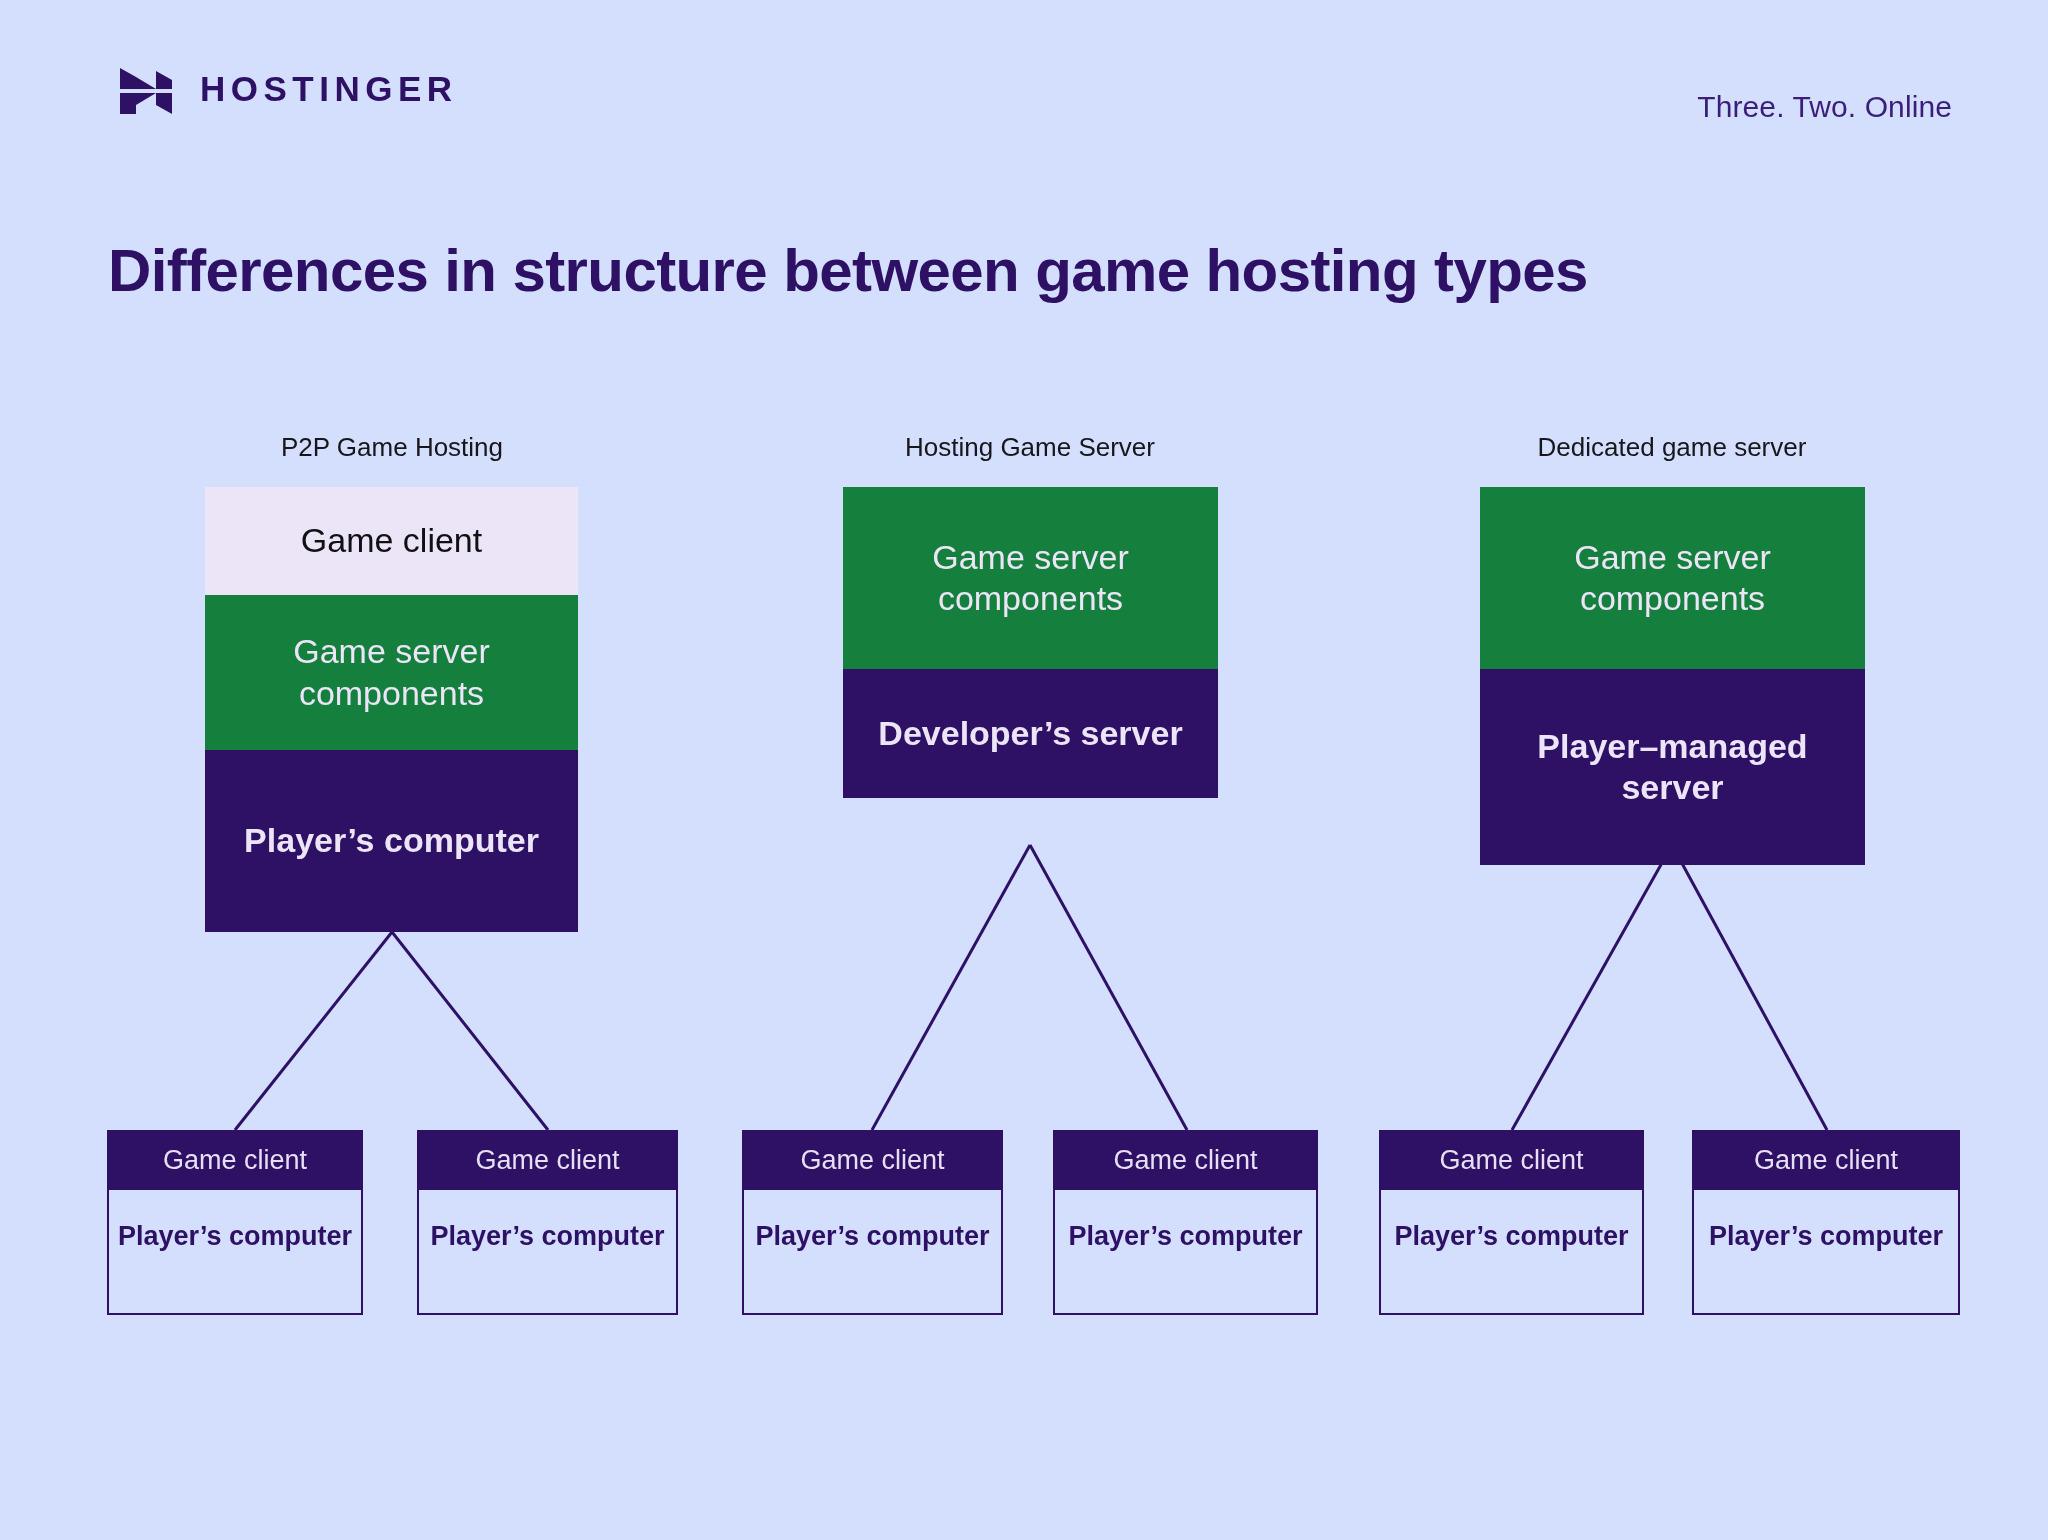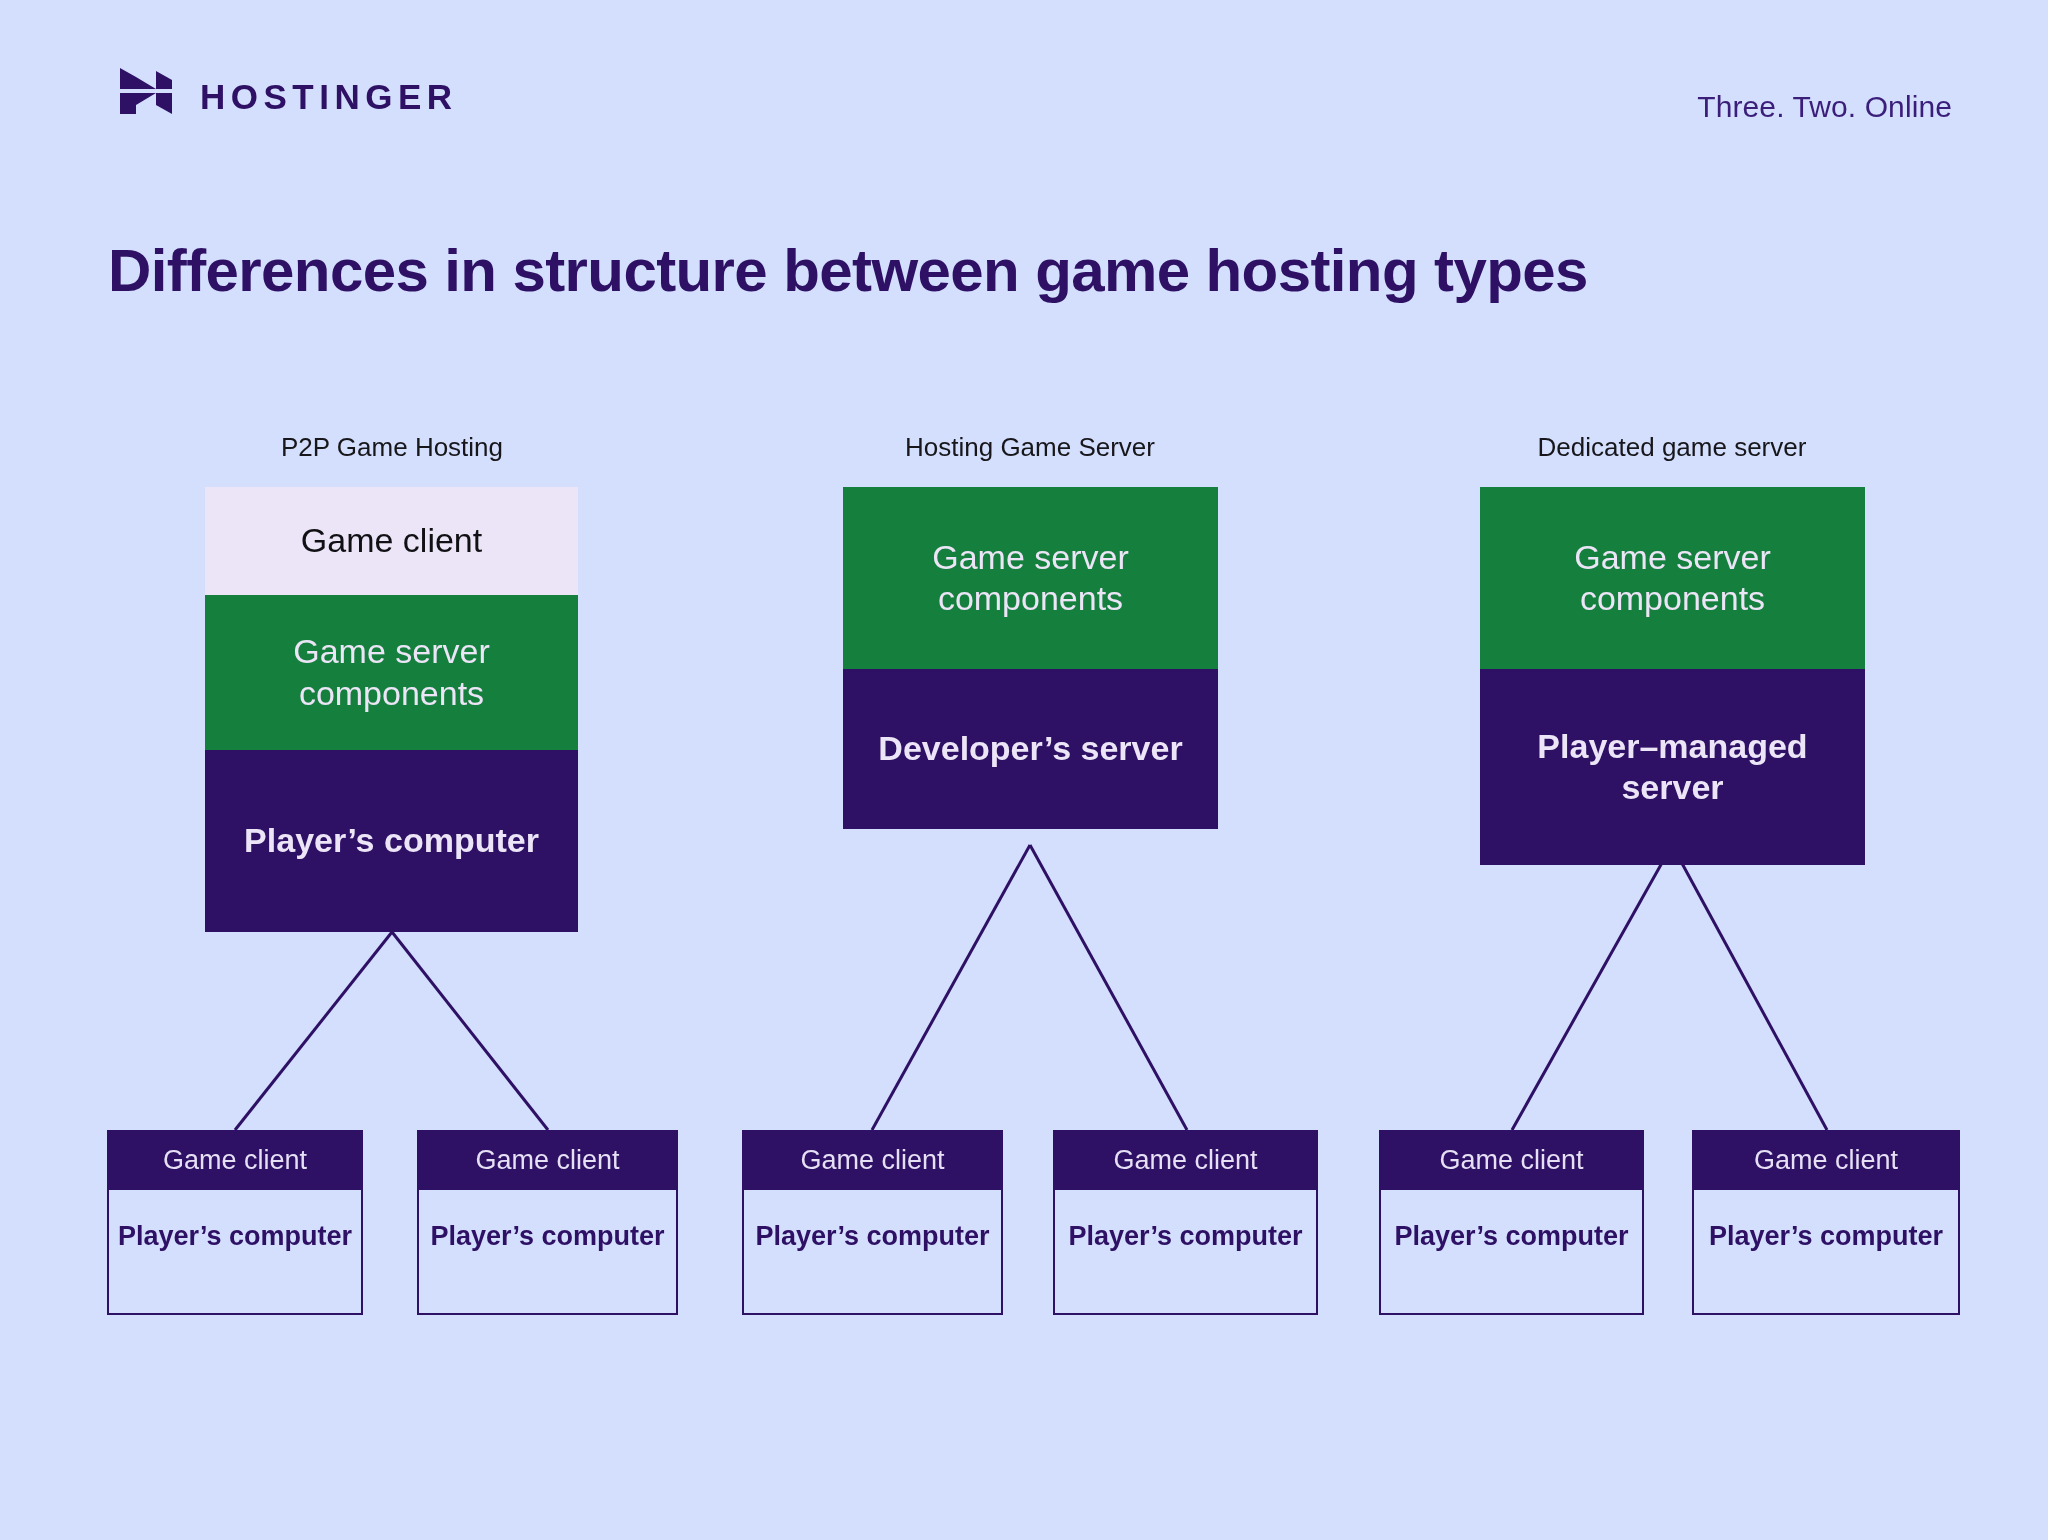--- a/index.html
+++ b/index.html
@@ -30,21 +30,21 @@
     top: 0;
     left: 0;
     width: 2048px;
     height: 170px;
   }
   .brand {
     position: absolute;
     left: 120px;
     top: 62px;
     display: flex;
-    align-items: flex-end;
+    align-items: center;
     gap: 28px;
   }
   .brand-logo {
     width: 52px;
     height: 52px;
     display: block;
   }
   .brand-word {
     font-size: 35px;
     font-weight: 700;
@@ -221,21 +221,21 @@
 
     <div class="leaf" style="left:417px; top:1130px; width:261px;">
       <div class="leaf-head">Game client</div>
       <div class="leaf-body" style="height:125px;">Player’s computer</div>
     </div>
 
     <div class="col-label" style="left:1030px; top:432px;">Hosting Game Server</div>
 
     <div class="stack" style="left:843px; top:487px; width:375px;">
       <div class="block components" style="height:182px;">Game server components</div>
-      <div class="block server" style="height:160px;">Developer’s server</div>
+      <div class="block server" style="height:129px;">Developer’s server</div>
     </div>
 
     <div class="leaf" style="left:742px; top:1130px; width:261px;">
       <div class="leaf-head">Game client</div>
       <div class="leaf-body" style="height:125px;">Player’s computer</div>
     </div>
 
     <div class="leaf" style="left:1053px; top:1130px; width:265px;">
       <div class="leaf-head">Game client</div>
       <div class="leaf-body" style="height:125px;">Player’s computer</div>

